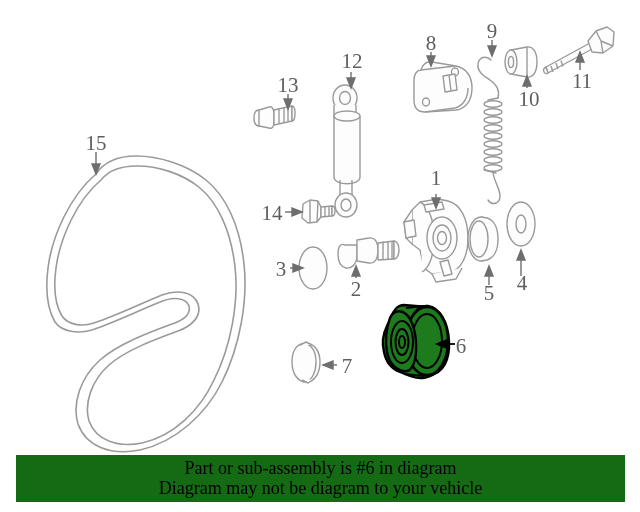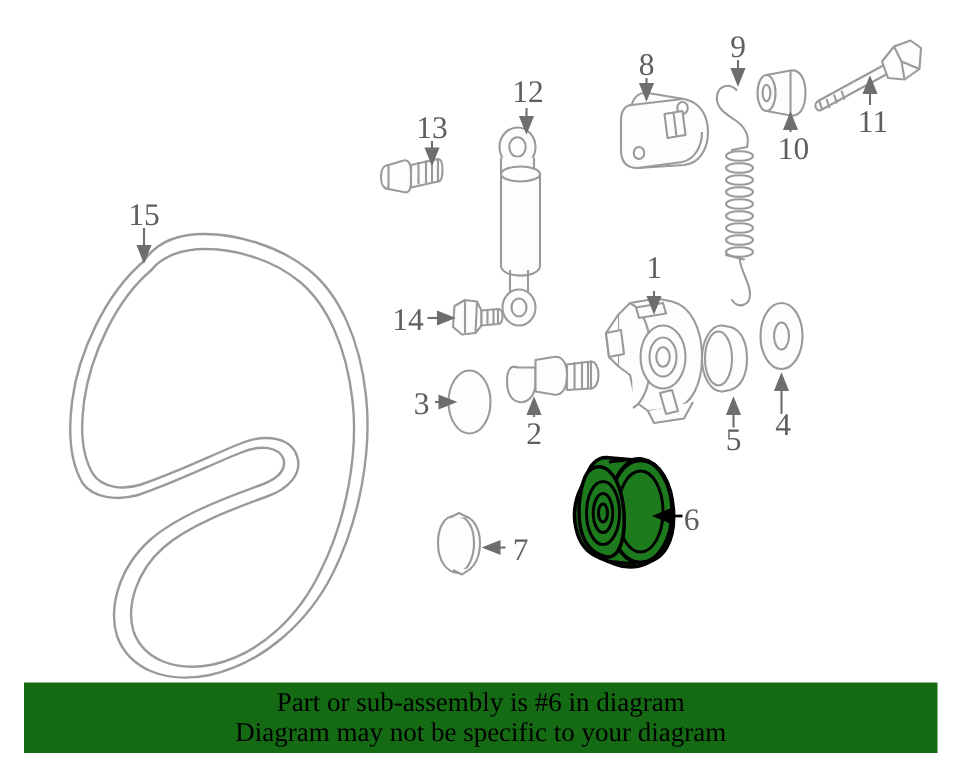--- a/index.html
+++ b/index.html
@@ -266,16 +266,16 @@
       <text class="callout-text" x="582" y="88" text-anchor="middle">11</text>
       <text class="callout-text" x="352" y="68" text-anchor="middle">12</text>
       <text class="callout-text" x="288" y="92" text-anchor="middle">13</text>
       <text class="callout-text" x="272" y="220" text-anchor="middle">14</text>
       <text class="callout-text" x="96" y="150" text-anchor="middle">15</text>
     </g>
   </svg>
 
   <div class="notice-banner">
     <div class="notice-line">Part or sub-assembly is #6 in diagram</div>
-    <div class="notice-line">Diagram may not be specific to your diagram</div>
+    <div class="notice-line">Diagram may not be diagram to your vehicle</div>
   </div>
 
 </div>
 
 </body></html>

